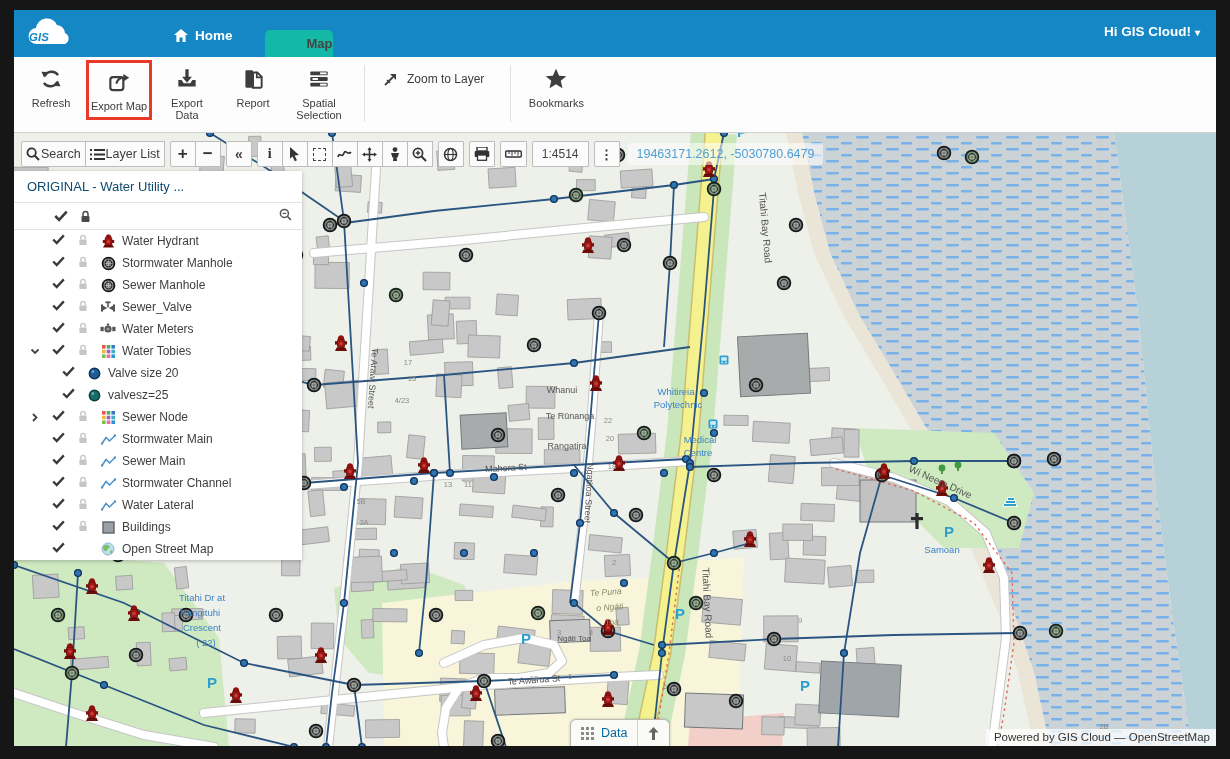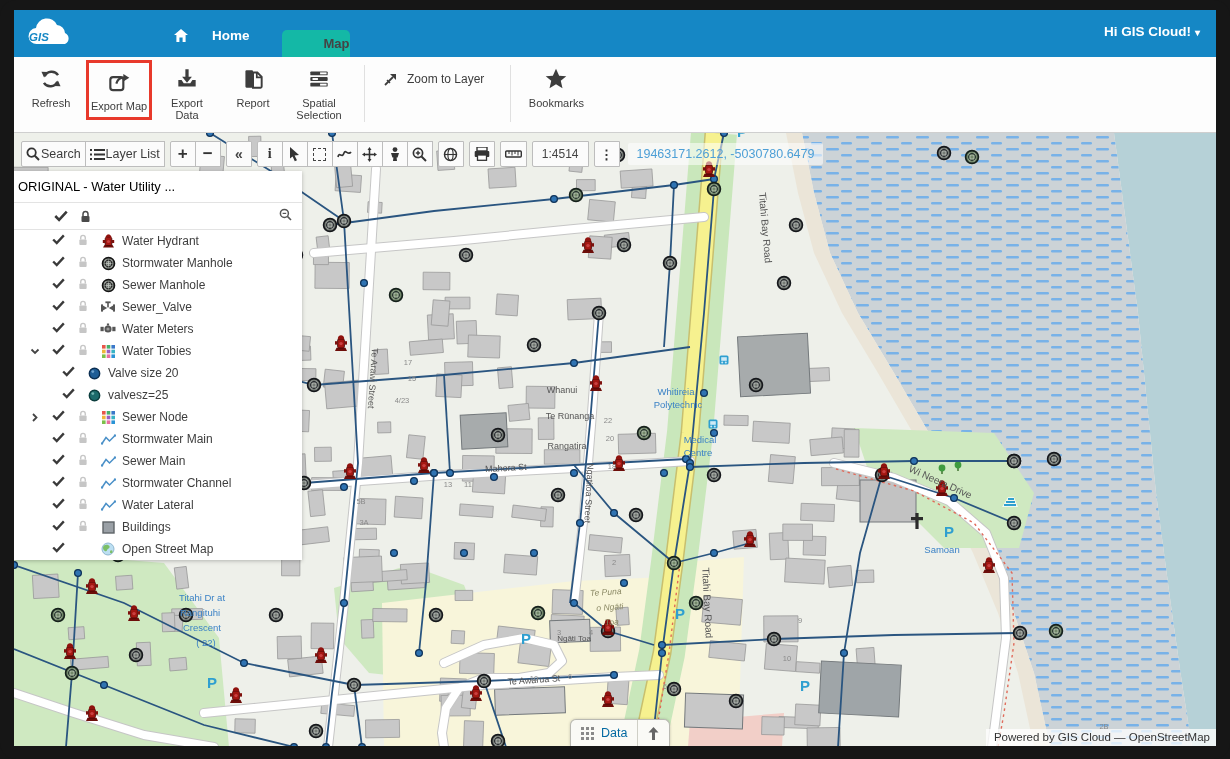--- a/index.html
+++ b/index.html
@@ -3,21 +3,21 @@
 <meta charset="utf-8">
 <style>
   html,body{margin:0;padding:0;background:#161616;font-family:"Liberation Sans",sans-serif;}
   .stage{position:relative;width:1230px;height:759px;background:#161616;border-radius:16px;overflow:hidden;}
   .app{position:absolute;left:14px;top:10px;right:14px;bottom:13px;background:#fff;overflow:hidden;display:flex;flex-direction:column;}
 
   
   .topbar{height:47px;background:#1587c5;display:flex;align-items:flex-end;flex:0 0 47px;position:relative;}
   .logo{position:absolute;left:10px;top:4px;}
   .nav{display:flex;align-items:flex-end;margin-left:160px;height:100%;}
-  .home{display:flex;align-items:center;gap:24px;color:#fff;font-size:13.5px;font-weight:bold;padding:0 14px 14px 0;cursor:pointer;}
+  .home{display:flex;align-items:center;gap:7px;color:#fff;font-size:13.5px;font-weight:bold;padding:0 14px 14px 0;cursor:pointer;}
   .tab-map{background:#14b8a6;color:#444;font-size:13px;font-weight:bold;width:68px;height:27px;border-radius:5px 5px 0 0;margin-left:18px;display:flex;align-items:center;justify-content:flex-end;cursor:pointer;}
   .user{position:absolute;right:16px;top:14px;color:#fff;font-size:13.5px;font-weight:bold;cursor:pointer;}
   .user .caret{font-size:10px;margin-left:4px;}
 
   
   .ribbon{height:75px;flex:0 0 75px;background:#fdfdfd;border-bottom:1px solid #cfcfcf;display:flex;align-items:stretch;padding-left:4px;position:relative;}
   .rbtn{width:66px;display:flex;flex-direction:column;align-items:center;justify-content:flex-start;padding-top:9px;cursor:pointer;color:#3d3d3d;}
   .rbtn .lbl{font-size:11px;line-height:12px;text-align:center;margin-top:5px;color:#3d3d3d;}
   .rbtn svg{flex:0 0 auto;}
   .hl{border:3px solid #e8392b;margin:3px 2px 0 2px;padding-top:6px;height:60px;box-sizing:border-box;}
@@ -32,21 +32,21 @@
   .mtb{position:absolute;left:7px;top:8px;display:flex;align-items:center;z-index:30;}
   .mbtn{height:26px;min-width:26px;background:#fbfbfb;border:1px solid #bdbdbd;display:flex;align-items:center;justify-content:center;font-size:13px;color:#333;cursor:pointer;box-sizing:border-box;padding:0 4px;margin-left:-1px;}
   .mbtn.first{margin-left:0;border-radius:2px 0 0 2px;}
   .mbtn.gap{margin-left:5px;border-radius:2px 0 0 2px;}
   .mbtn .t{font-size:12.5px;color:#3c3c3c;margin-left:1px;}
   .mbtn.txt{padding:0 9px;}
   .coords{margin-left:8px;background:rgba(255,255,255,.55);color:#4d9fd6;font-size:12.5px;padding:4px 9px;border-radius:2px;}
 
   
   .lpanel{position:absolute;left:0;top:38px;width:288px;background:#fff;z-index:25;box-shadow:0 1px 4px rgba(0,0,0,.25);}
-  .lp-title{color:#000000;font-size:13px;padding:8px 4px;border-bottom:1px solid #e3e3e3;}
+  .lp-title{color:#0c4a6e;font-size:13px;padding:8px 13px;border-bottom:1px solid #e3e3e3;}
   .lp-head{display:flex;align-items:center;height:26px;border-bottom:1px solid #e3e3e3;padding-left:40px;position:relative;}
   .lp-head .zoomico{position:absolute;right:10px;top:5px;cursor:pointer;}
   .lrow{display:flex;align-items:center;height:22px;font-size:12px;color:#3e3e3e;}
   .lrow .exp{width:14px;margin-left:14px;display:flex;justify-content:center;cursor:pointer;}
   .lrow .chk{width:16px;margin-left:10px;cursor:pointer;}
   .lrow .lck{width:14px;margin-left:10px;cursor:pointer;}
   .lrow .sym{width:16px;margin-left:8px;display:flex;justify-content:center;}
   .lrow .lab{margin-left:6px;cursor:pointer;white-space:nowrap;}
   .lrow.sub .chk{margin-left:48px;}
 

